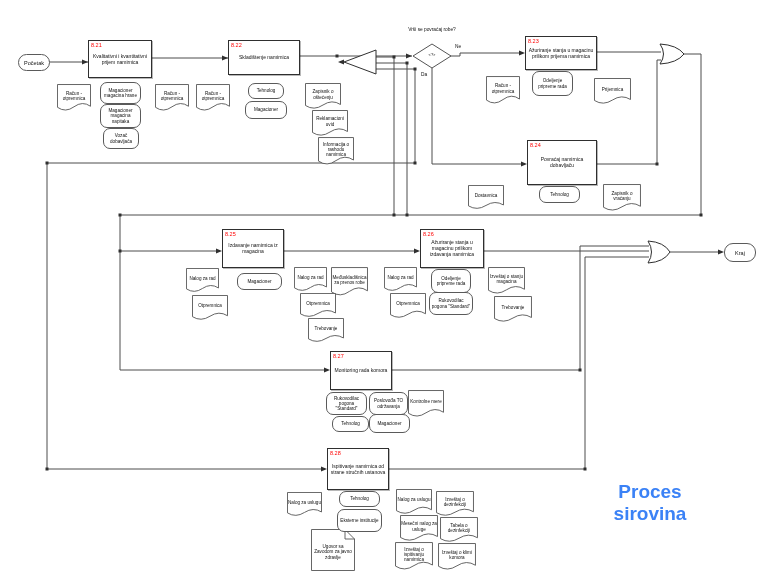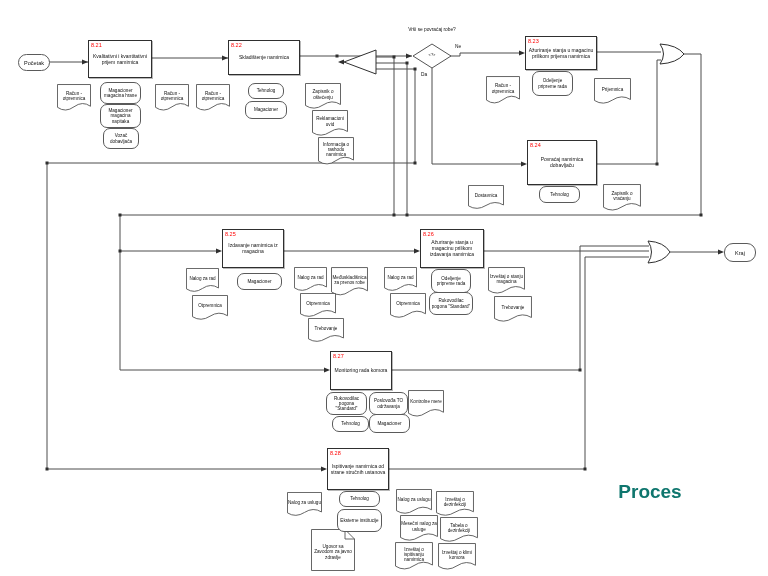--- a/index.html
+++ b/index.html
@@ -16,21 +16,21 @@
   .doc .lbl{position:absolute;left:1px;right:1px;top:1px;bottom:6px;display:flex;align-items:center;
         justify-content:center;text-align:center;font-size:4.6px;line-height:1.15;}
   .sheet .lbl{position:absolute;left:2px;right:2px;top:6px;bottom:2px;display:flex;align-items:center;
         justify-content:center;text-align:center;font-size:4.6px;line-height:1.15;}
   .role{border:1px solid #5a5a5a;border-radius:7px;display:flex;align-items:center;justify-content:center;
         text-align:center;font-size:4.6px;line-height:1.15;padding:1px;}
   .term{border:1px solid #5a5a5a;border-radius:9px;display:flex;align-items:center;justify-content:center;
         font-size:5.5px;}
   .tiny{position:absolute;z-index:3;font-size:4.8px;text-align:center;background:transparent;}
   .title{position:absolute;left:583px;top:481px;width:134px;z-index:3;text-align:center;
-        font-weight:bold;font-size:19px;line-height:1.14;color:#0f766e;}
+        font-weight:bold;font-size:19px;line-height:1.14;color:#3b82f6;}
   .title span{display:block;}
 </style>
 </head>
 <body>
 
 <svg width="0" height="0" style="position:absolute">
   <defs>
     <symbol id="docsym" viewBox="0 0 36 28" preserveAspectRatio="none">
       <path d="M0.5,0.5 H35.5 V21.5 Q27,16 18,22 Q9,28 0.5,22.5 Z" fill="#fff" stroke="#555" stroke-width="0.9" vector-effect="non-scaling-stroke"></path>
     </symbol>
@@ -367,13 +367,14 @@
   </div>
 <div class="node role" style="left:339px;top:491px;width:41px;height:16px">
     <span>Tehnolog</span>
   </div>
 <div class="node role" style="left:337px;top:509px;width:45px;height:23px">
     <span>Eksterne institucije</span>
   </div>
 
 <div class="title">
   <span>Proces</span>
+  <span>sirovina</span>
 </div>
 
 </body></html>

